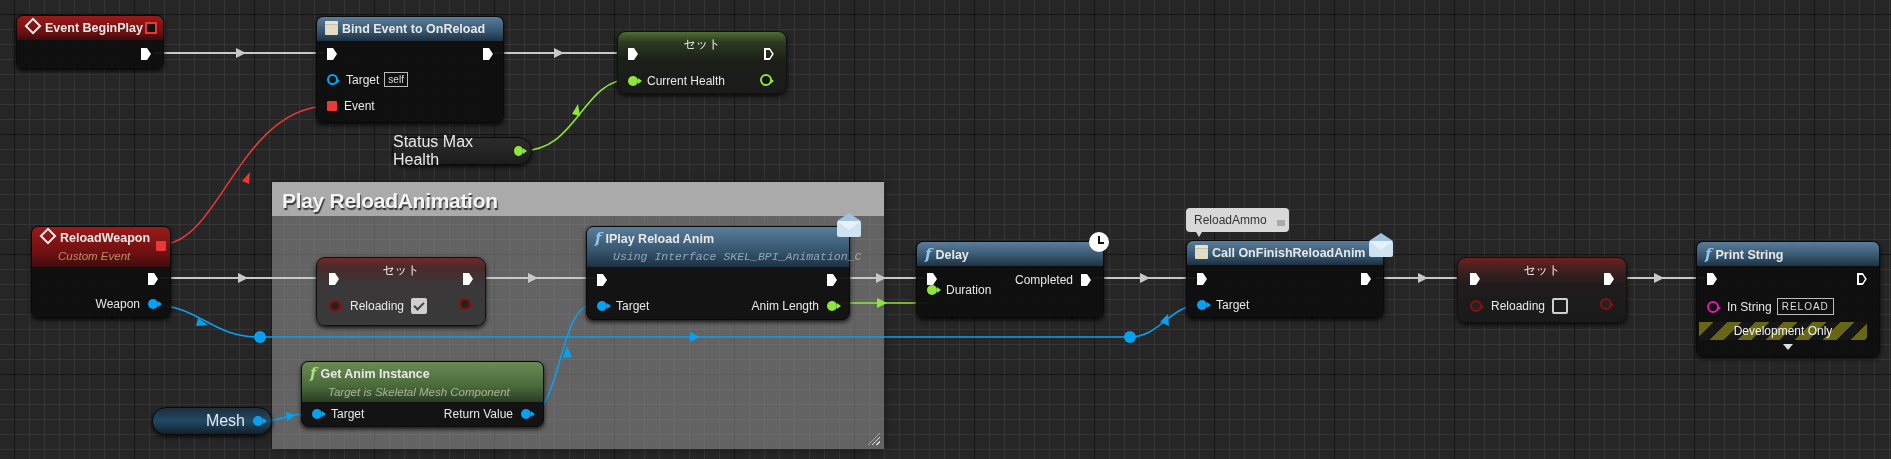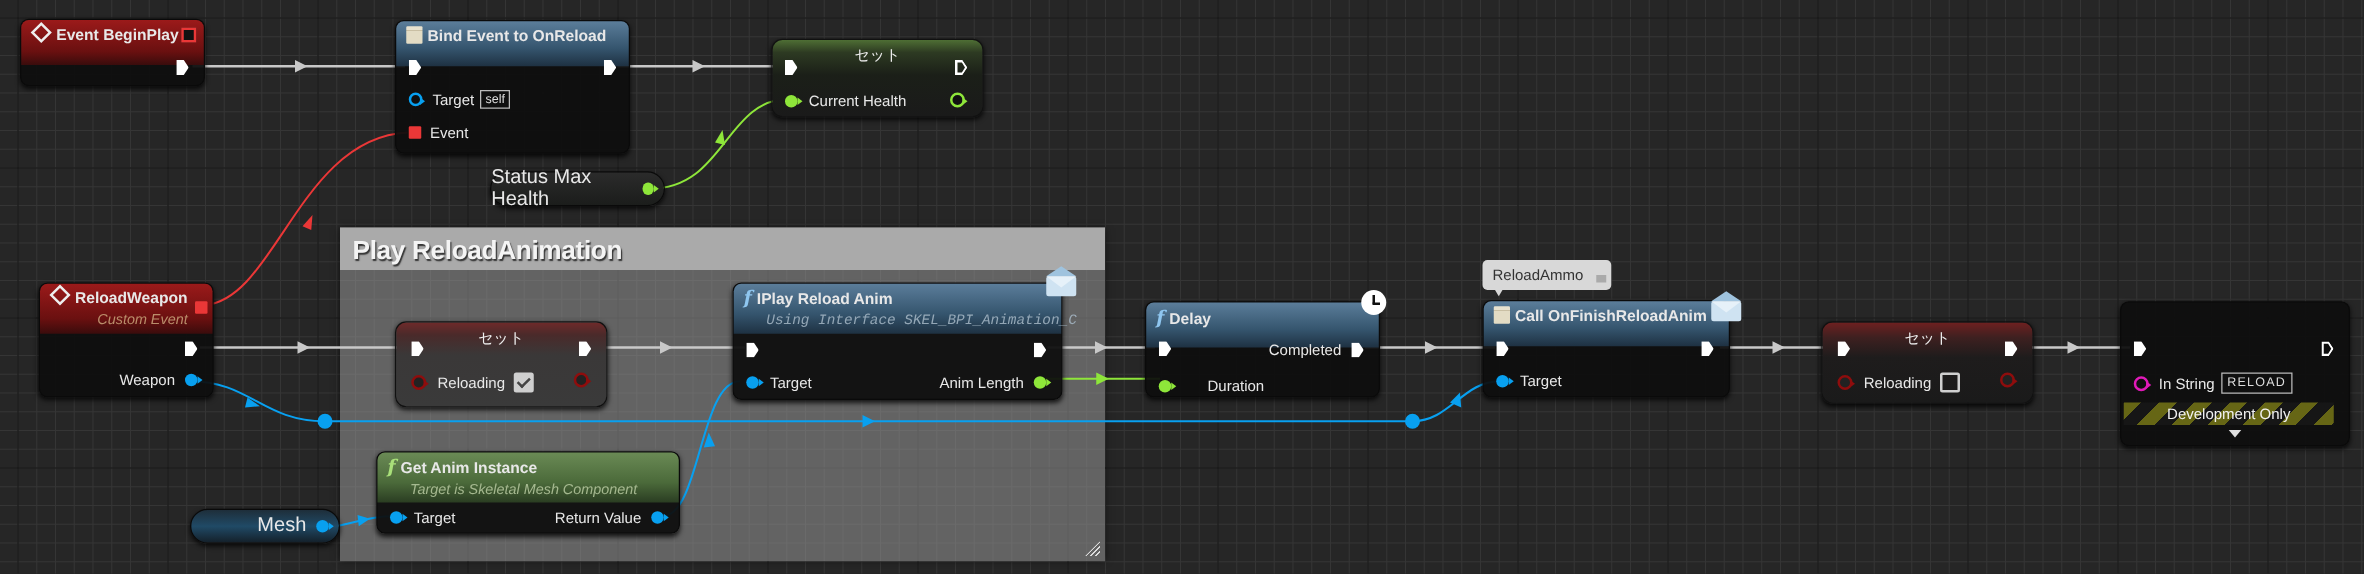--- a/index.html
+++ b/index.html
@@ -10,21 +10,21 @@
       linear-gradient(to bottom,#141414 1px,transparent 1px),
       linear-gradient(to right,#353535 1px,transparent 1px),
       linear-gradient(to bottom,#353535 1px,transparent 1px);
     background-size:120px 120px,120px 120px,15px 15px,15px 15px;
     background-position:14px 14px,14px 14px,14px 14px,14px 14px;}
   .comment{position:absolute;left:272px;top:182px;width:612px;height:267px;background:rgba(150,150,150,0.55);box-shadow:0 0 6px rgba(0,0,0,0.6);}
   .comment-title{position:absolute;left:0;top:0;right:0;height:34px;background:#aaaaaa;font-weight:bold;font-size:21px;color:#f4f4f4;text-shadow:1px 2px 1px #333;padding-left:10px;line-height:38px;letter-spacing:-0.3px;}
   .comment-grip{position:absolute;right:4px;bottom:4px;width:12px;height:12px;background:repeating-linear-gradient(135deg,transparent 0 2px,#ddd 2px 3px);clip-path:polygon(100% 0,100% 100%,0 100%);}
   svg.wires{position:absolute;left:0;top:0;}
   .node{position:absolute;background:rgba(14,14,14,0.94);border-radius:7px;box-shadow:0 2px 4px rgba(0,0,0,0.8);border:1px solid #0a0a0a;}
-  .node .hdr{height:36px;border-radius:6px 6px 0 0;position:relative;font-size:12.5px;font-weight:bold;line-height:24px;padding-left:8px;white-space:nowrap;}
+  .node .hdr{height:24px;border-radius:6px 6px 0 0;position:relative;font-size:12.5px;font-weight:bold;line-height:24px;padding-left:8px;white-space:nowrap;}
   .hdr.tall{height:38px;line-height:18px;padding-top:2px;}
   .hdr .sub{display:block;font-weight:normal;font-style:italic;font-size:11.5px;opacity:0.85;}
   .hdr-red{background:linear-gradient(#9b1a1a,#6a1010 70%,#3a0c0c);}
   .hdr-blue{background:linear-gradient(#5b7d9a,#35556e 60%,#1e3142);}
   .hdr-green{background:linear-gradient(#6a8a55,#4b6a3a 60%,#2a3d22);}
   .sub.red{color:#c9a37a;}
   .sub.blue{color:#a6b8c6;}
   .sub.green{color:#b7c9a0;}
   .pin-row{position:absolute;font-size:12px;white-space:nowrap;display:flex;align-items:center;}
   .exec{width:10px;height:12px;background:#fff;clip-path:polygon(0 0,60% 0,100% 50%,60% 100%,0 100%);display:inline-block;}
@@ -169,21 +169,21 @@
 </div>
 
 <div class="varnode var-green" style="left:392px;top:137px;width:140px;">
   <span style="margin-right:8px;">Status Max Health</span>
     <span class="dpin green"></span>
 </div>
 
 <div class="node" style="left:31px;top:226px;width:138px;height:90px;">
   <div class="hdr hdr-red tall">
     <span style="display:inline-block;width:8px;height:8px;border:2px solid #eee;transform:rotate(45deg);margin:0 6px 0 2px;"></span><span>ReloadWeapon</span>
-    <span class="sub red" style="padding-left:18px;text-align:center;">Custom Event</span>
+    <span class="sub red" style="padding-left:18px;">Custom Event</span>
     <span class="delegate" style="position:absolute;right:4px;top:14px;"></span>
   </div>
   <div class="pin-row" style="right:12px;top:46px;">
       <span class="exec"></span>
     </div>
   <div class="pin-row" style="right:12px;top:70px;">
       <span style="margin-right:8px;">Weapon</span>
       <span class="dpin blue"></span>
     </div>
 </div>
@@ -247,21 +247,21 @@
 <div class="node" style="left:916px;top:241px;width:186px;height:75px;">
   <div class="hdr hdr-blue"><span class="func-icon">f</span><span>Delay</span></div>
   <div class="clock" style="left:172px;top:-10px;"></div>
   <div class="pin-row" style="left:10px;top:31px;">
       <span class="exec"></span>
     </div>
   <div class="pin-row" style="right:12px;top:31px;">
       <span style="margin-right:8px;">Completed</span>
       <span class="exec"></span>
     </div>
-  <div class="pin-row" style="left:10px;top:60px;gap:20px;">
+  <div class="pin-row" style="left:10px;top:41px;">
       <span class="dpin green"></span>
       <span style="margin-left:9px">Duration</span>
     </div>
 </div>
 
 <div class="bubble" style="left:1186px;top:208px;">
   <span>ReloadAmmo</span>
   <span style="position:absolute;right:4px;top:2px;font-size:9px;color:#888;">⇥</span>
   <span style="position:absolute;right:4px;top:12px;width:8px;height:6px;background:#aaa;"></span>
 </div>
@@ -293,20 +293,21 @@
       <span class="dpin red-h"></span>
       <span style="margin-left:9px">Reloading</span>
       <span class="checkbox"></span>
     </div>
   <div class="pin-row" style="right:14px;top:40px;">
       <span class="dpin red-h"></span>
     </div>
 </div>
 
 <div class="node" style="left:1696px;top:241px;width:182px;height:114px;">
+  <div class="hdr hdr-blue"><span class="func-icon">f</span><span>Print String</span></div>
   <div class="pin-row" style="left:10px;top:31px;">
       <span class="exec"></span>
     </div>
   <div class="pin-row" style="right:12px;top:31px;">
       <span class="exec hollow"></span>
     </div>
   <div class="pin-row" style="left:10px;top:56px;">
       <span class="dpin pink-h"></span>
       <span style="margin-left:8px">In String</span>
       <span class="defval" style="letter-spacing:1px;padding:1px 4px;">RELOAD</span>

